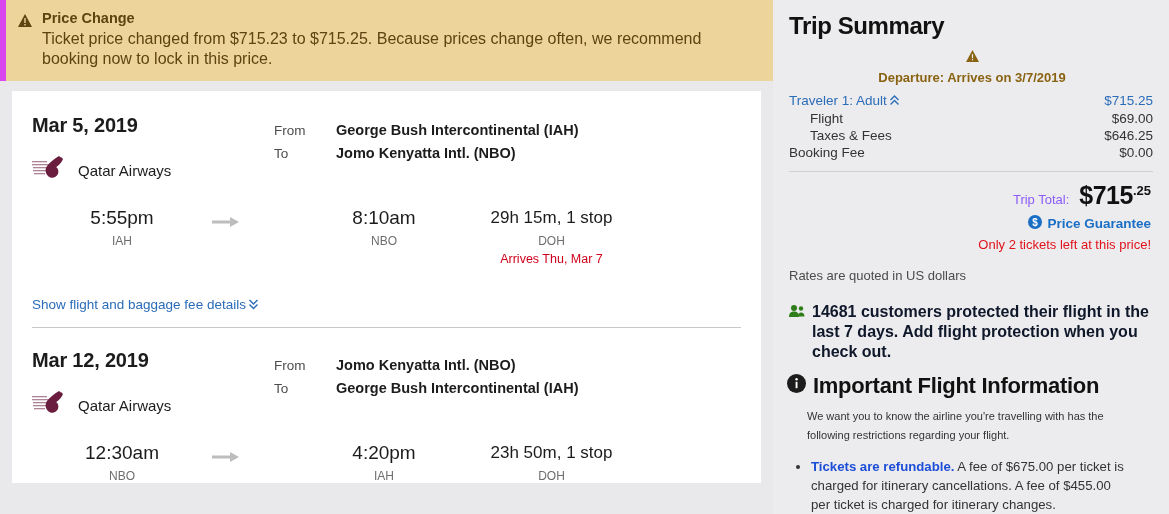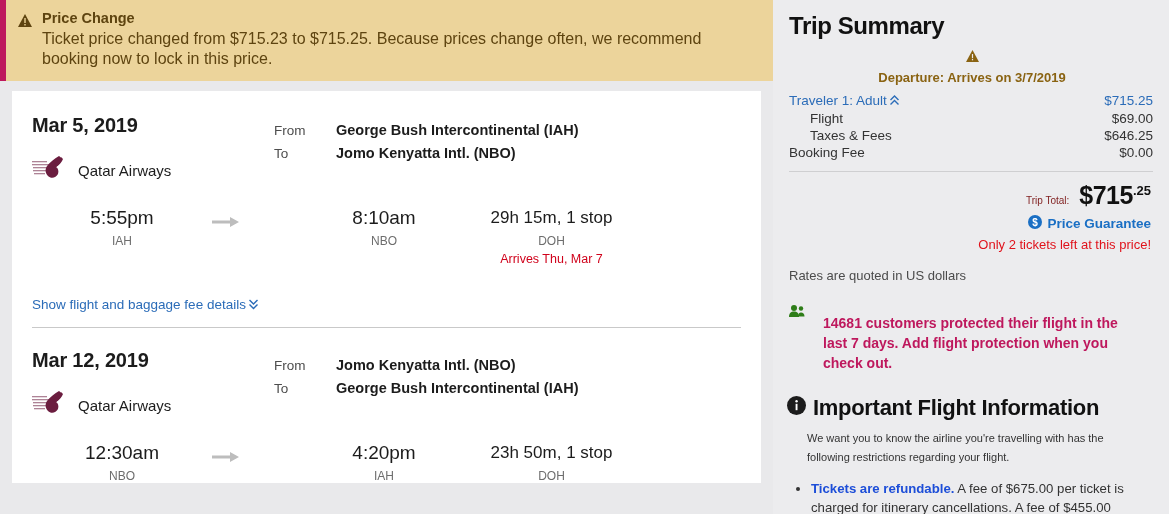--- a/index.html
+++ b/index.html
@@ -8,21 +8,21 @@
     background:#ffffff;
     font-family:"Liberation Sans", sans-serif;
     -webkit-font-smoothing:antialiased;
   }
   .page{display:flex;width:1169px;height:514px;background:#e9e9eb;}
   .left{width:773px;height:514px;background:#e9e9eb;position:relative;}
   .right{width:396px;height:514px;background:#ececee;padding:10px 14px 3px 12px;box-sizing:border-box;}
 
   
   .alert{
-    margin:0;background:#ecd49b;border-left:6px solid #be185d;
+    margin:0;background:#ecd49b;border-left:6px solid #d946ef;
     padding:10px 14px 12px 12px;display:flex;gap:10px;box-sizing:border-box;
     width:773px;
   }
   .alert .tri{flex:0 0 auto;margin-top:3px;}
   .alert-body{color:#5e4410;}
   .alert-title{font-size:14.5px;font-weight:bold;line-height:17px;color:#5e4410;margin-bottom:2px;}
   .alert-text{font-size:16px;line-height:20px;color:#5e4410;max-width:700px;}
 
   
   .card{background:#fff;margin:10px 12px 0 12px;width:749px;box-sizing:border-box;padding:16px 20px 0 20px;}
@@ -60,30 +60,30 @@
   .rows{margin-top:7px;}
   .row{display:flex;justify-content:space-between;align-items:baseline;padding:1px 2px 1px 4px;font-size:13.5px;}
   .row .lbl{color:#333;}
   .row.traveler .lbl,.row.traveler .val{color:#2b6cb8;}
   .row.indent .lbl{padding-left:21px;color:#333;}
   .row .val{color:#333;}
   .hr{height:1px;background:#cfcfd1;margin:10px 2px 0 4px;}
 
   .total-wrap{text-align:right;padding:9px 4px 0 0;}
   .total-line{display:flex;justify-content:flex-end;align-items:baseline;gap:10px;}
-  .total-lbl{font-size:10px;color:#7f1d1d;}
+  .total-lbl{font-size:13px;color:#8b5cf6;}
   .total-amt{font-size:25px;font-weight:bold;color:#111;letter-spacing:-.5px;}
   .total-amt sup{font-size:13px;font-weight:bold;vertical-align:super;letter-spacing:0;}
   .pg{display:flex;justify-content:flex-end;align-items:center;gap:5px;margin-top:5px;}
   .pg span{color:#1a6fc4;font-size:13.5px;font-weight:bold;}
   .tickets-left{color:#e0121b;font-size:13px;margin-top:5px;}
   .rates{font-size:13px;color:#4b4b4b;margin:16px 0 0 4px;}
 
   .protect{display:flex;gap:6px;margin:18px 0 0 4px;}
-  .protect p{margin:12px;color:#be185d;font-size:14px;font-weight:bold;line-height:20px;max-width:345px;}
+  .protect p{margin:1px;color:#0f172a;font-size:16px;font-weight:bold;line-height:20px;max-width:345px;}
   .info-head{display:flex;align-items:center;gap:7px;margin:10px 0 0 2px;}
   .info-head span{font-size:22px;font-weight:bold;color:#111;letter-spacing:-.3px;}
   .info-body{margin:8px 0 0 22px;font-size:11px;color:#333;line-height:19px;max-width:330px;}
   .bullets{margin:12px 0 0 10px;padding:0 0 0 16px;}
   .bullets li{font-size:13.2px;color:#333;line-height:19px;max-width:318px;}
   .bullets b{color:#1d4ed8;}
 </style>
 </head>
 <body>
 

